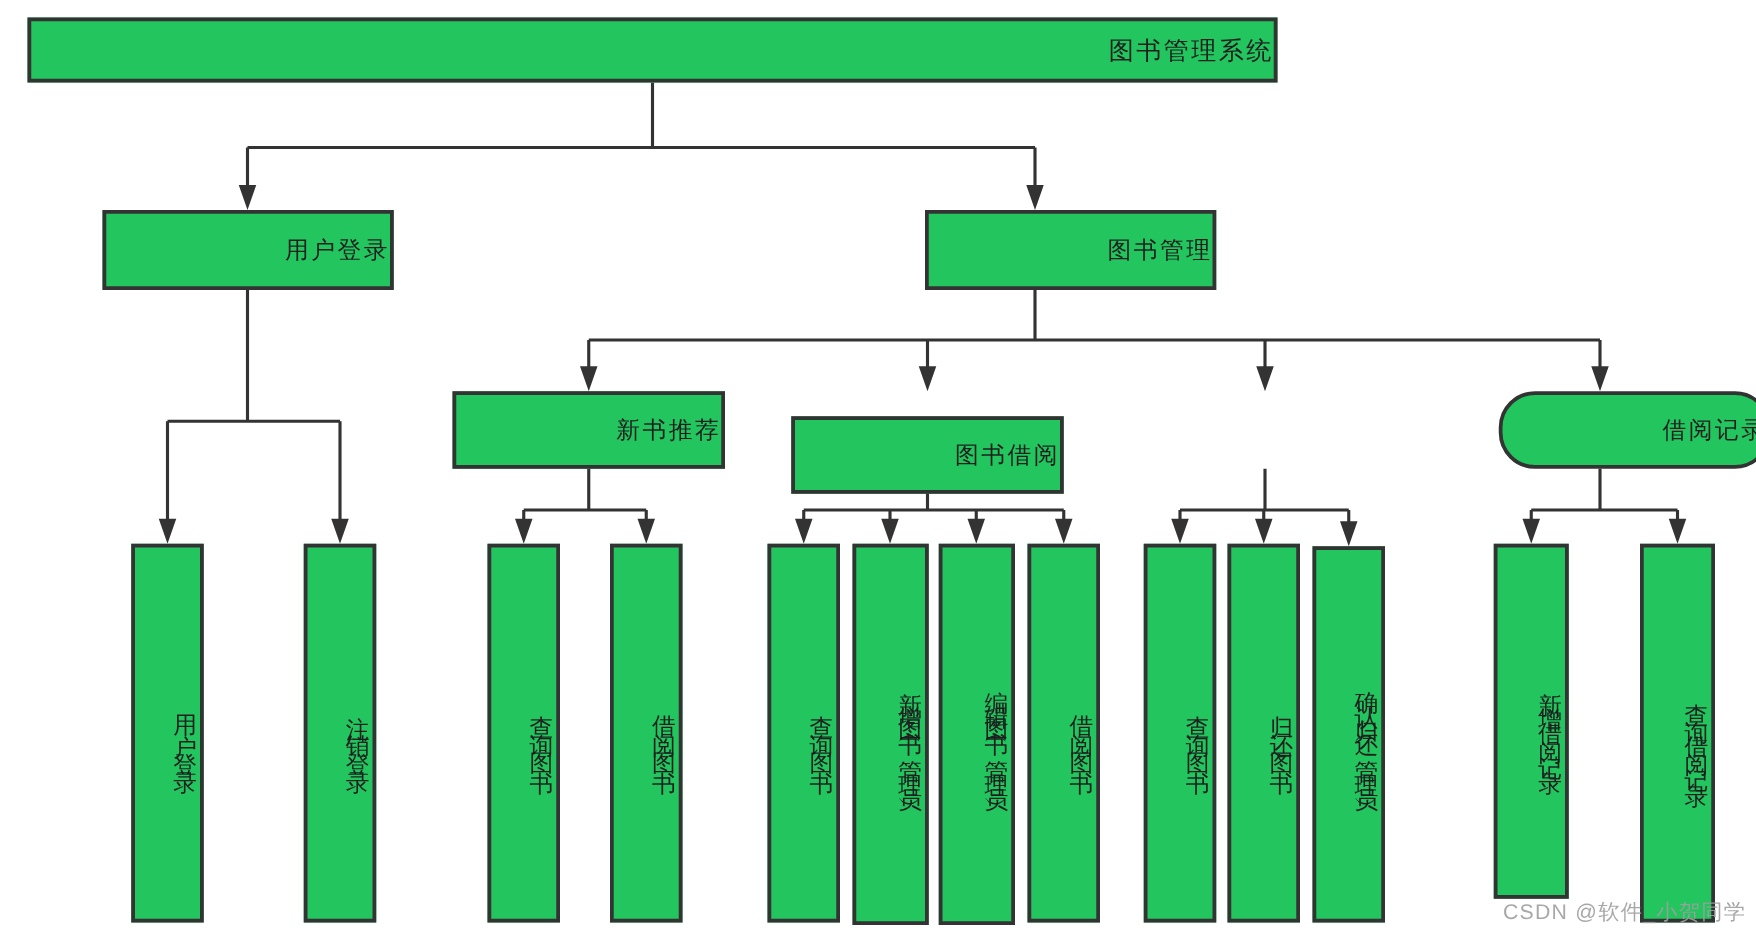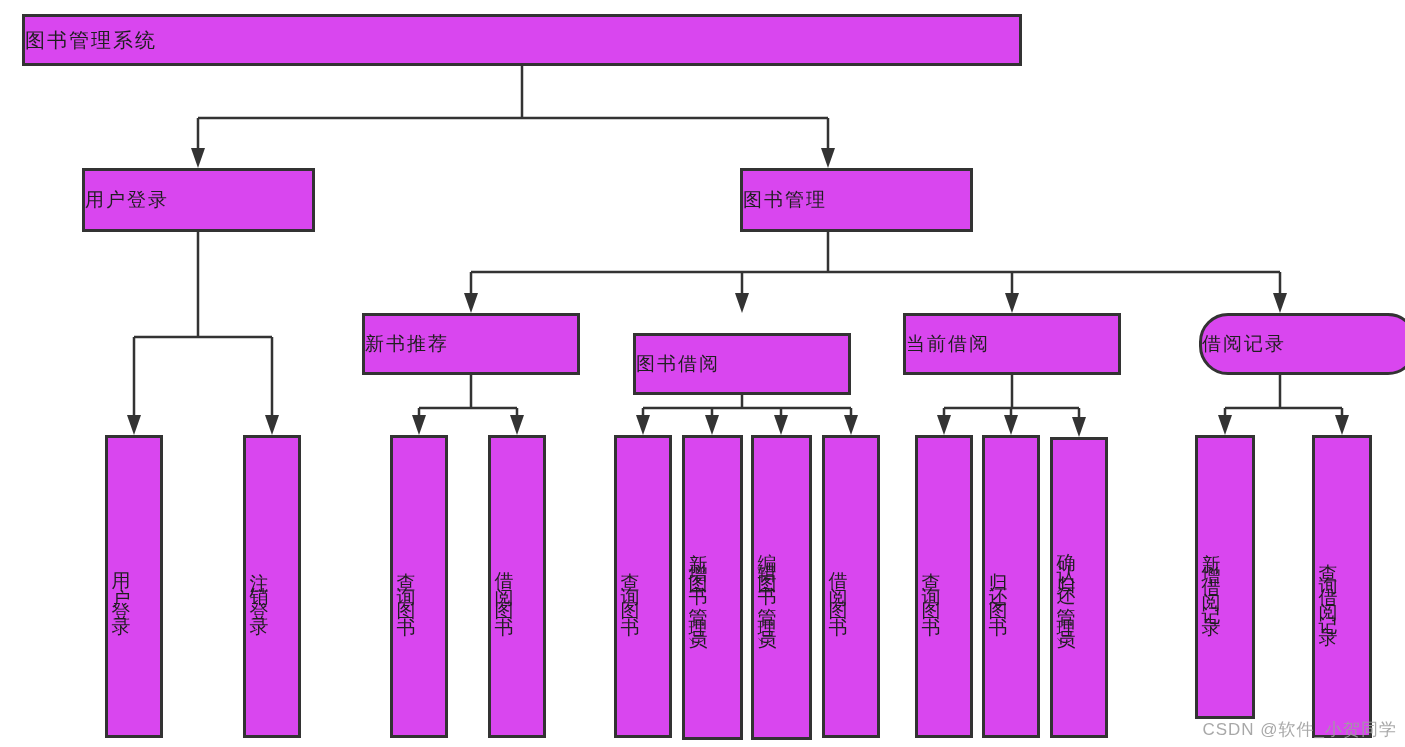--- a/index.html
+++ b/index.html
@@ -9,24 +9,24 @@
     height: 747px;
     background: #ffffff;
     font-family: "Liberation Sans", sans-serif;
     overflow: hidden;
   }
   #wires { position: absolute; left: 0; top: 0; width: 1405px; height: 747px; }
   .node {
     position: absolute;
     box-sizing: border-box;
     border: 3px solid #333333;
-    background: #d946ef;
+    background: #22c55e;
     display: flex;
     align-items: center;
-    justify-content: flex-start;
+    justify-content: flex-end;
     color: #1f1f1f;
   }
   .hnode { font-size: 19px; letter-spacing: 2px; }
   #node-root { left: 22px; top: 14px; width: 1000px; height: 52px; font-size: 20px; }
   #node-user-login   { left: 82px;  top: 168px; width: 233px; height: 64px; }
   #node-book-mgmt    { left: 740px; top: 168px; width: 233px; height: 64px; }
   .l3 { top: 313px; height: 62px; width: 218px; }
   #node-new-book     { left: 362px; }
   #node-book-borrow  { left: 633px; margin-top: 20px; }
   #node-current-loan { left: 903px; }
@@ -138,23 +138,20 @@
   <div class="node hnode" id="node-book-mgmt">
     <span>图书管理</span>
   </div>
 
   <div class="node hnode l3" id="node-new-book">
     <span>新书推荐</span>
   </div>
   <div class="node hnode l3" id="node-book-borrow">
     <span>图书借阅</span>
   </div>
-  <div class="node hnode l3" id="node-current-loan">
-    <span>当前借阅</span>
-  </div>
   <div class="node hnode l3" id="node-loan-record">
     <span>借阅记录</span>
   </div>
 
   <div class="node leaf" id="leaf-a1">
     <span class="leaf-label">用户登录</span>
   </div>
   <div class="node leaf" id="leaf-a2">
     <span class="leaf-label">注销登录</span>
   </div>

